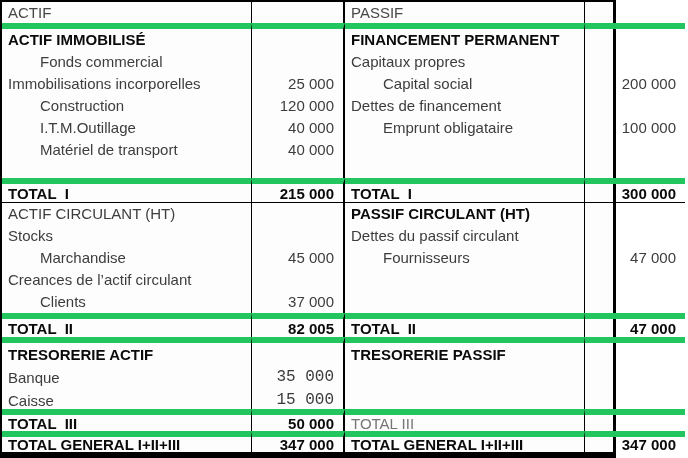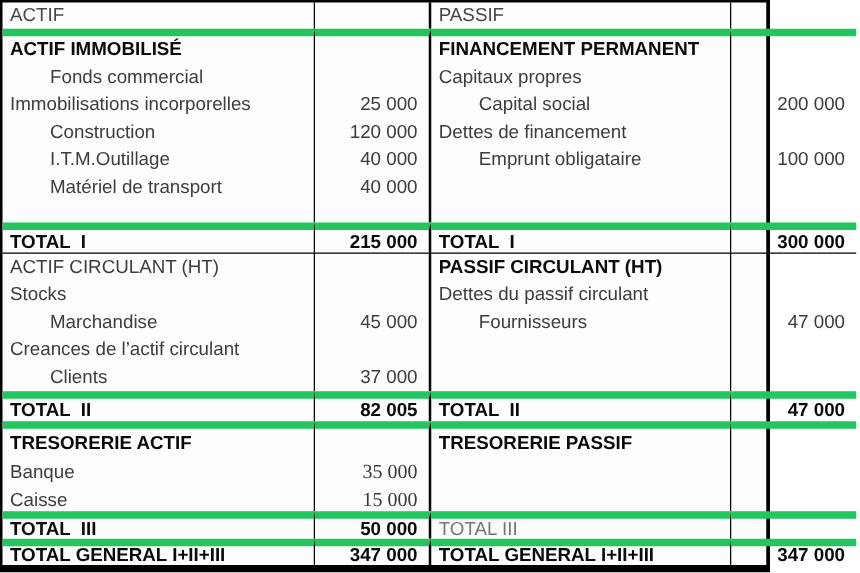--- a/index.html
+++ b/index.html
@@ -18,21 +18,21 @@
   .c1,.c3{border-right:1px solid #000;}
   .c2{border-right:2px solid #000;}
   .bt1{border-top:1px solid #000;}
   .bt2{border-top:6px solid #22c55e;}
   .line{height:22px;line-height:22px;font-size:15px;padding-left:6px;white-space:pre;}
   .hdr .line{height:21px;line-height:21px;color:#474747;}
   .vals .line{padding-left:0;padding-right:9px;text-align:right;}
   .title{font-weight:bold;color:#0a0a0a;}
   .ind{padding-left:38px;}
   .tres .line{height:23px;line-height:23px;}
-  .serif{font-family:Liberation Serif, serif;font-size:16px;color:#3a3a3a;}
+  .serif{font-family:Liberation Mono, monospace;font-size:16px;color:#3a3a3a;}
   .total-cell{
     display:flex;align-items:center;font-size:15px;font-weight:bold;color:#0a0a0a;
     white-space:pre;padding-left:6px;
   }
   .total-cell.val{justify-content:flex-end;padding-left:0;padding-right:9px;}
   .faint{font-weight:normal;color:#757575;}
 </style>
 </head>
 <body>
 

